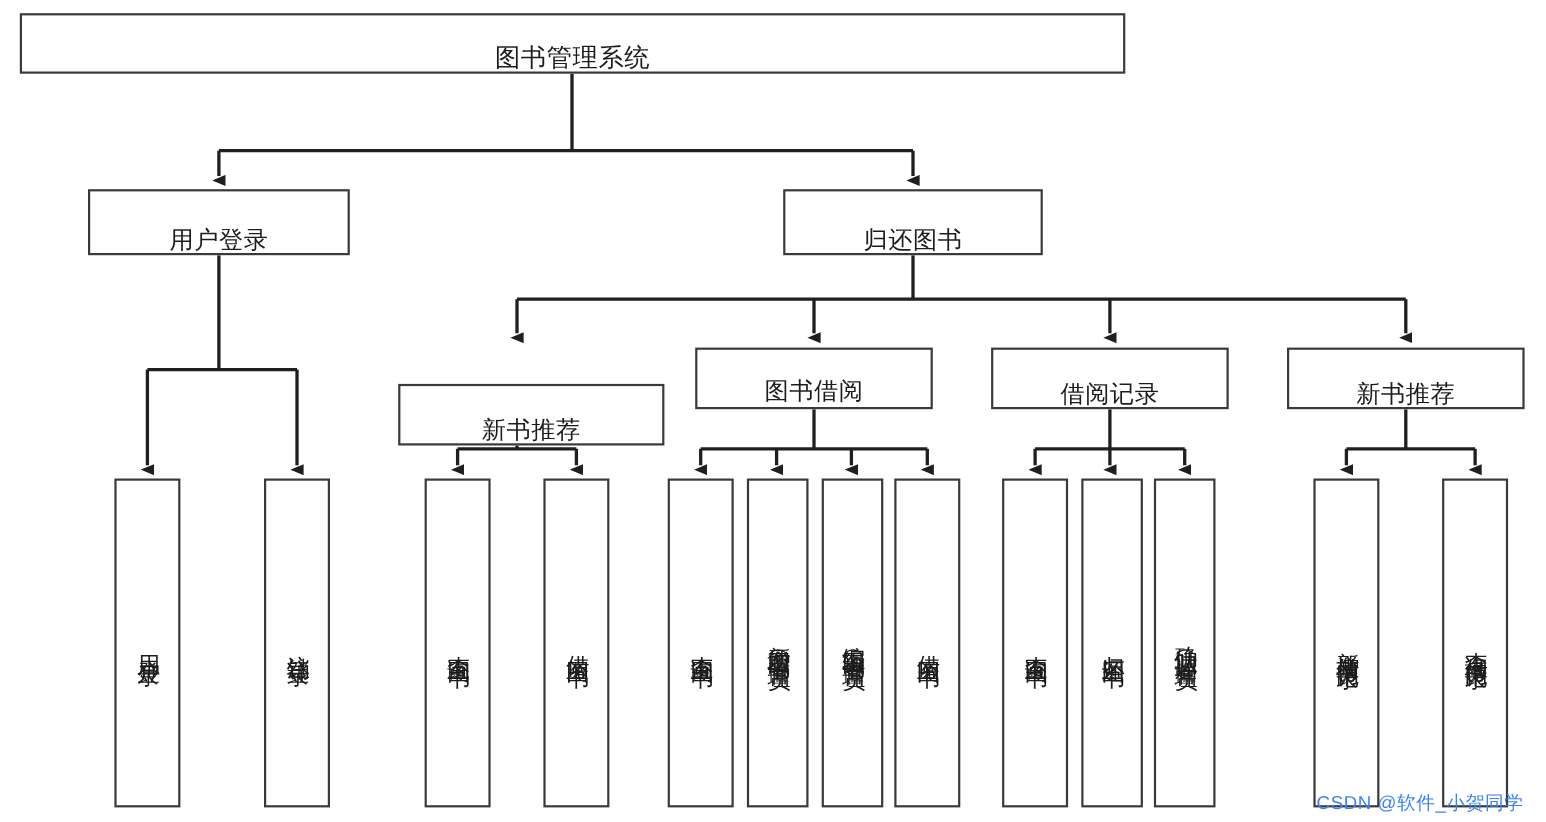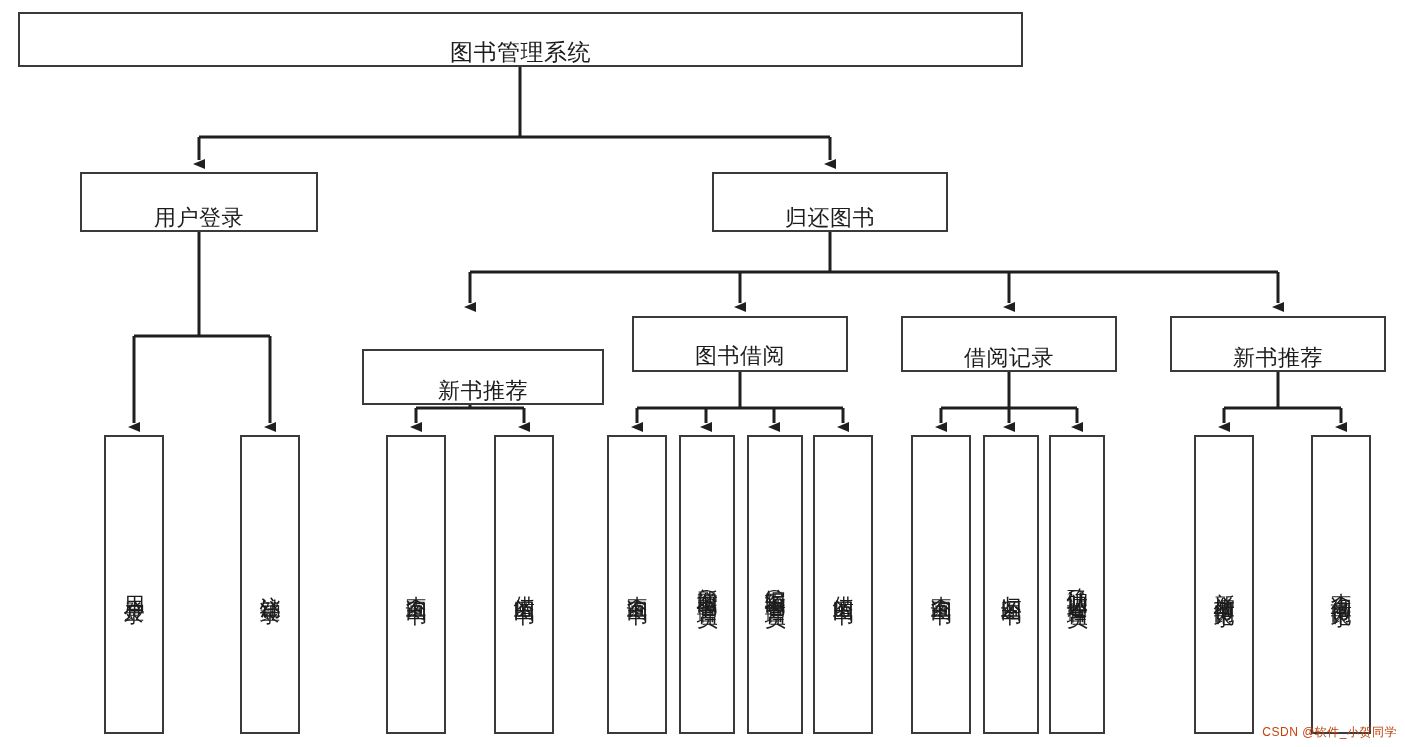--- a/index.html
+++ b/index.html
@@ -56,24 +56,24 @@
     writing-mode: vertical-rl;
     text-orientation: upright;
     font-size: 21px;
     line-height: 1.35;
     letter-spacing: 3px;
     white-space: normal;
     max-height: 100%;
   }
   .watermark {
     position: absolute;
-    right: 8px;
+    right: 20px;
     bottom: 6px;
-    font-size: 12px;
-    color: #c2410c;
+    font-size: 17px;
+    color: #3b82f6;
     letter-spacing: 0.5px;
     white-space: nowrap;
   }
 </style>
 </head>
 <body>
 
 <div id="canvas">
 
   <svg id="wires" viewBox="0 0 1405 747" xmlns="http://www.w3.org/2000/svg">

